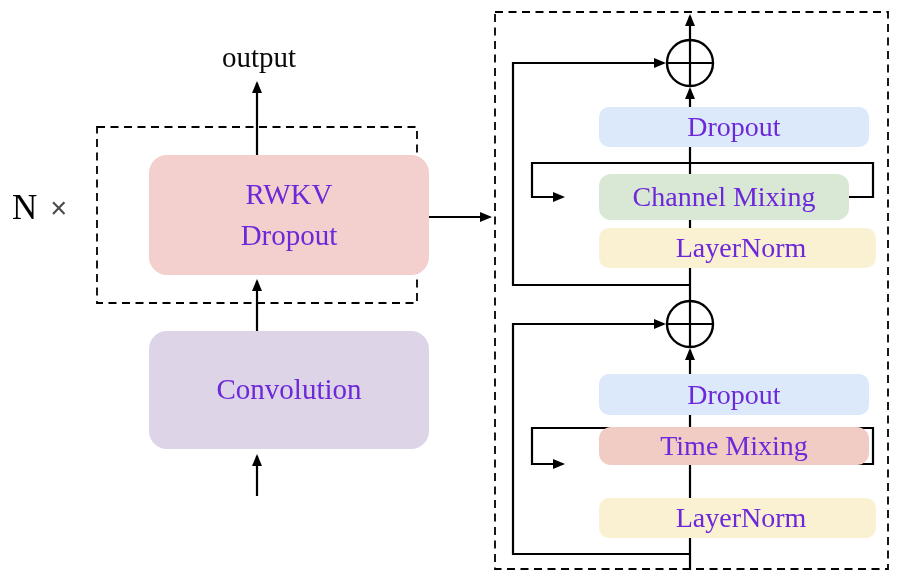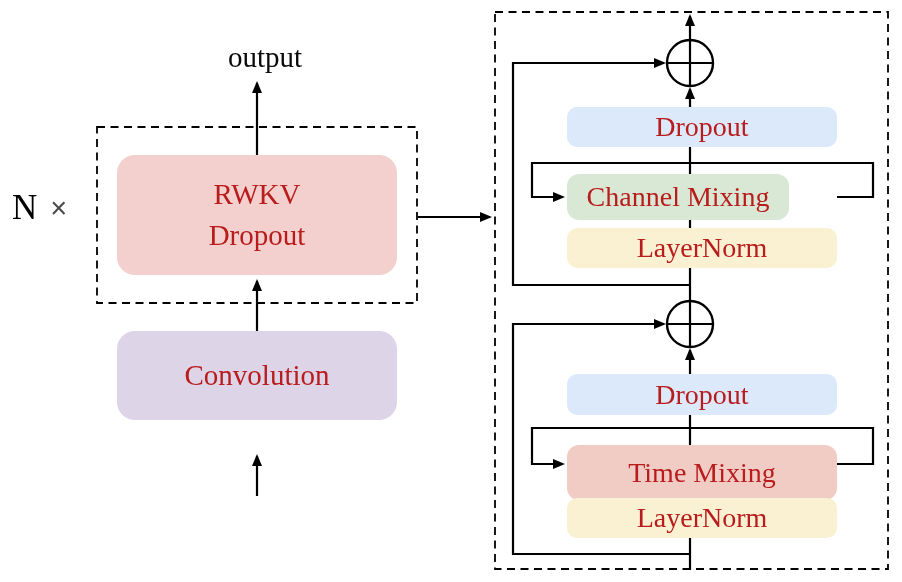--- a/index.html
+++ b/index.html
@@ -5,30 +5,30 @@
   html,body{margin:0;padding:0;background:#ffffff;}
   #stage{
     position:relative;width:902px;height:582px;background:#ffffff;
     font-family:"Liberation Serif","DejaVu Serif",serif;color:#000;
     overflow:hidden;
   }
   #wires{position:absolute;left:0;top:0;width:902px;height:582px;z-index:1;}
   .box{
     position:absolute;z-index:2;display:flex;flex-direction:column;
     align-items:center;justify-content:center;text-align:center;
-    font-size:29px;color:#b91c1c;
+    font-size:29px;color:#6d28d9;margin-left:32px;
   }
   .big{border-radius:18px;line-height:1.42;}
   .slab{border-radius:10px;font-size:28px;line-height:1;}
   .bg-pink{background:#f3d0cd;}
   .bg-purple{background:#ded4e8;}
   .bg-blue{background:#dbe9fa;}
   .bg-green{background:#d9e8d5;}
   .bg-red{background:#f0ccc5;}
-  .bg-yellow{background:#faf0d2;}
+  .bg-yellow{background:#faf0d2;padding-left:7px;}
   .lbl{position:absolute;z-index:2;font-size:29px;color:#0a0a0a;text-align:center;}
   #multiplier{
     position:absolute;left:12px;top:188px;z-index:2;display:flex;
     align-items:center;gap:13px;
   }
   #multiplier .n{font-size:35px;color:#000;}
   #multiplier .times{font-size:29px;color:#4a4a4a;font-family:"Liberation Sans",sans-serif;}
 </style>
 </head>
 <body>
@@ -72,45 +72,45 @@
       <circle cx="690" cy="324" r="23" fill="#fff" stroke="#000" stroke-width="2.4"></circle>
       <path d="M667,324 H713 M690,301 V347" stroke="#000" stroke-width="2.2"></path>
     </g>
   </svg>
 
   <div id="multiplier">
     <span class="n">N</span>
     <span class="times">×</span>
   </div>
 
-  <div class="lbl" style="left:185px;top:41px;width:160px;">output</div>
+  <div class="lbl" style="left:179px;top:41px;width:160px;">output</div>
 
   <div class="box big bg-pink" style="left:117px;top:155px;width:280px;height:120px;">
     <div>RWKV</div>
     <div>Dropout</div>
   </div>
 
-  <div class="box big bg-purple" style="left:117px;top:331px;width:280px;height:89px;">
+  <div class="box big bg-purple" style="left:117px;top:331px;width:280px;height:118px;">
     <div>Convolution</div>
   </div>
 
 
   <div class="box slab bg-blue" style="left:567px;top:107px;width:270px;height:40px;">
     <span>Dropout</span>
   </div>
-  <div class="box slab bg-green" style="left:567px;top:174px;width:222px;height:46px;border-radius:12px;">
+  <div class="box slab bg-green" style="left:567px;top:174px;width:250px;height:46px;border-radius:12px;">
     <span>Channel Mixing</span>
   </div>
   <div class="box slab bg-yellow" style="left:567px;top:228px;width:270px;height:40px;">
     <span>LayerNorm</span>
   </div>
 
   <div class="box slab bg-blue" style="left:567px;top:374px;width:270px;height:41px;">
     <span>Dropout</span>
   </div>
-  <div class="box slab bg-red" style="left:567px;top:445px;width:270px;height:55px;border-radius:12px;">
+  <div class="box slab bg-red" style="left:567px;top:427px;width:270px;height:38px;border-radius:12px;">
     <span>Time Mixing</span>
   </div>
   <div class="box slab bg-yellow" style="left:567px;top:498px;width:270px;height:40px;">
     <span>LayerNorm</span>
   </div>
 
 </div>
 
 </body></html>

